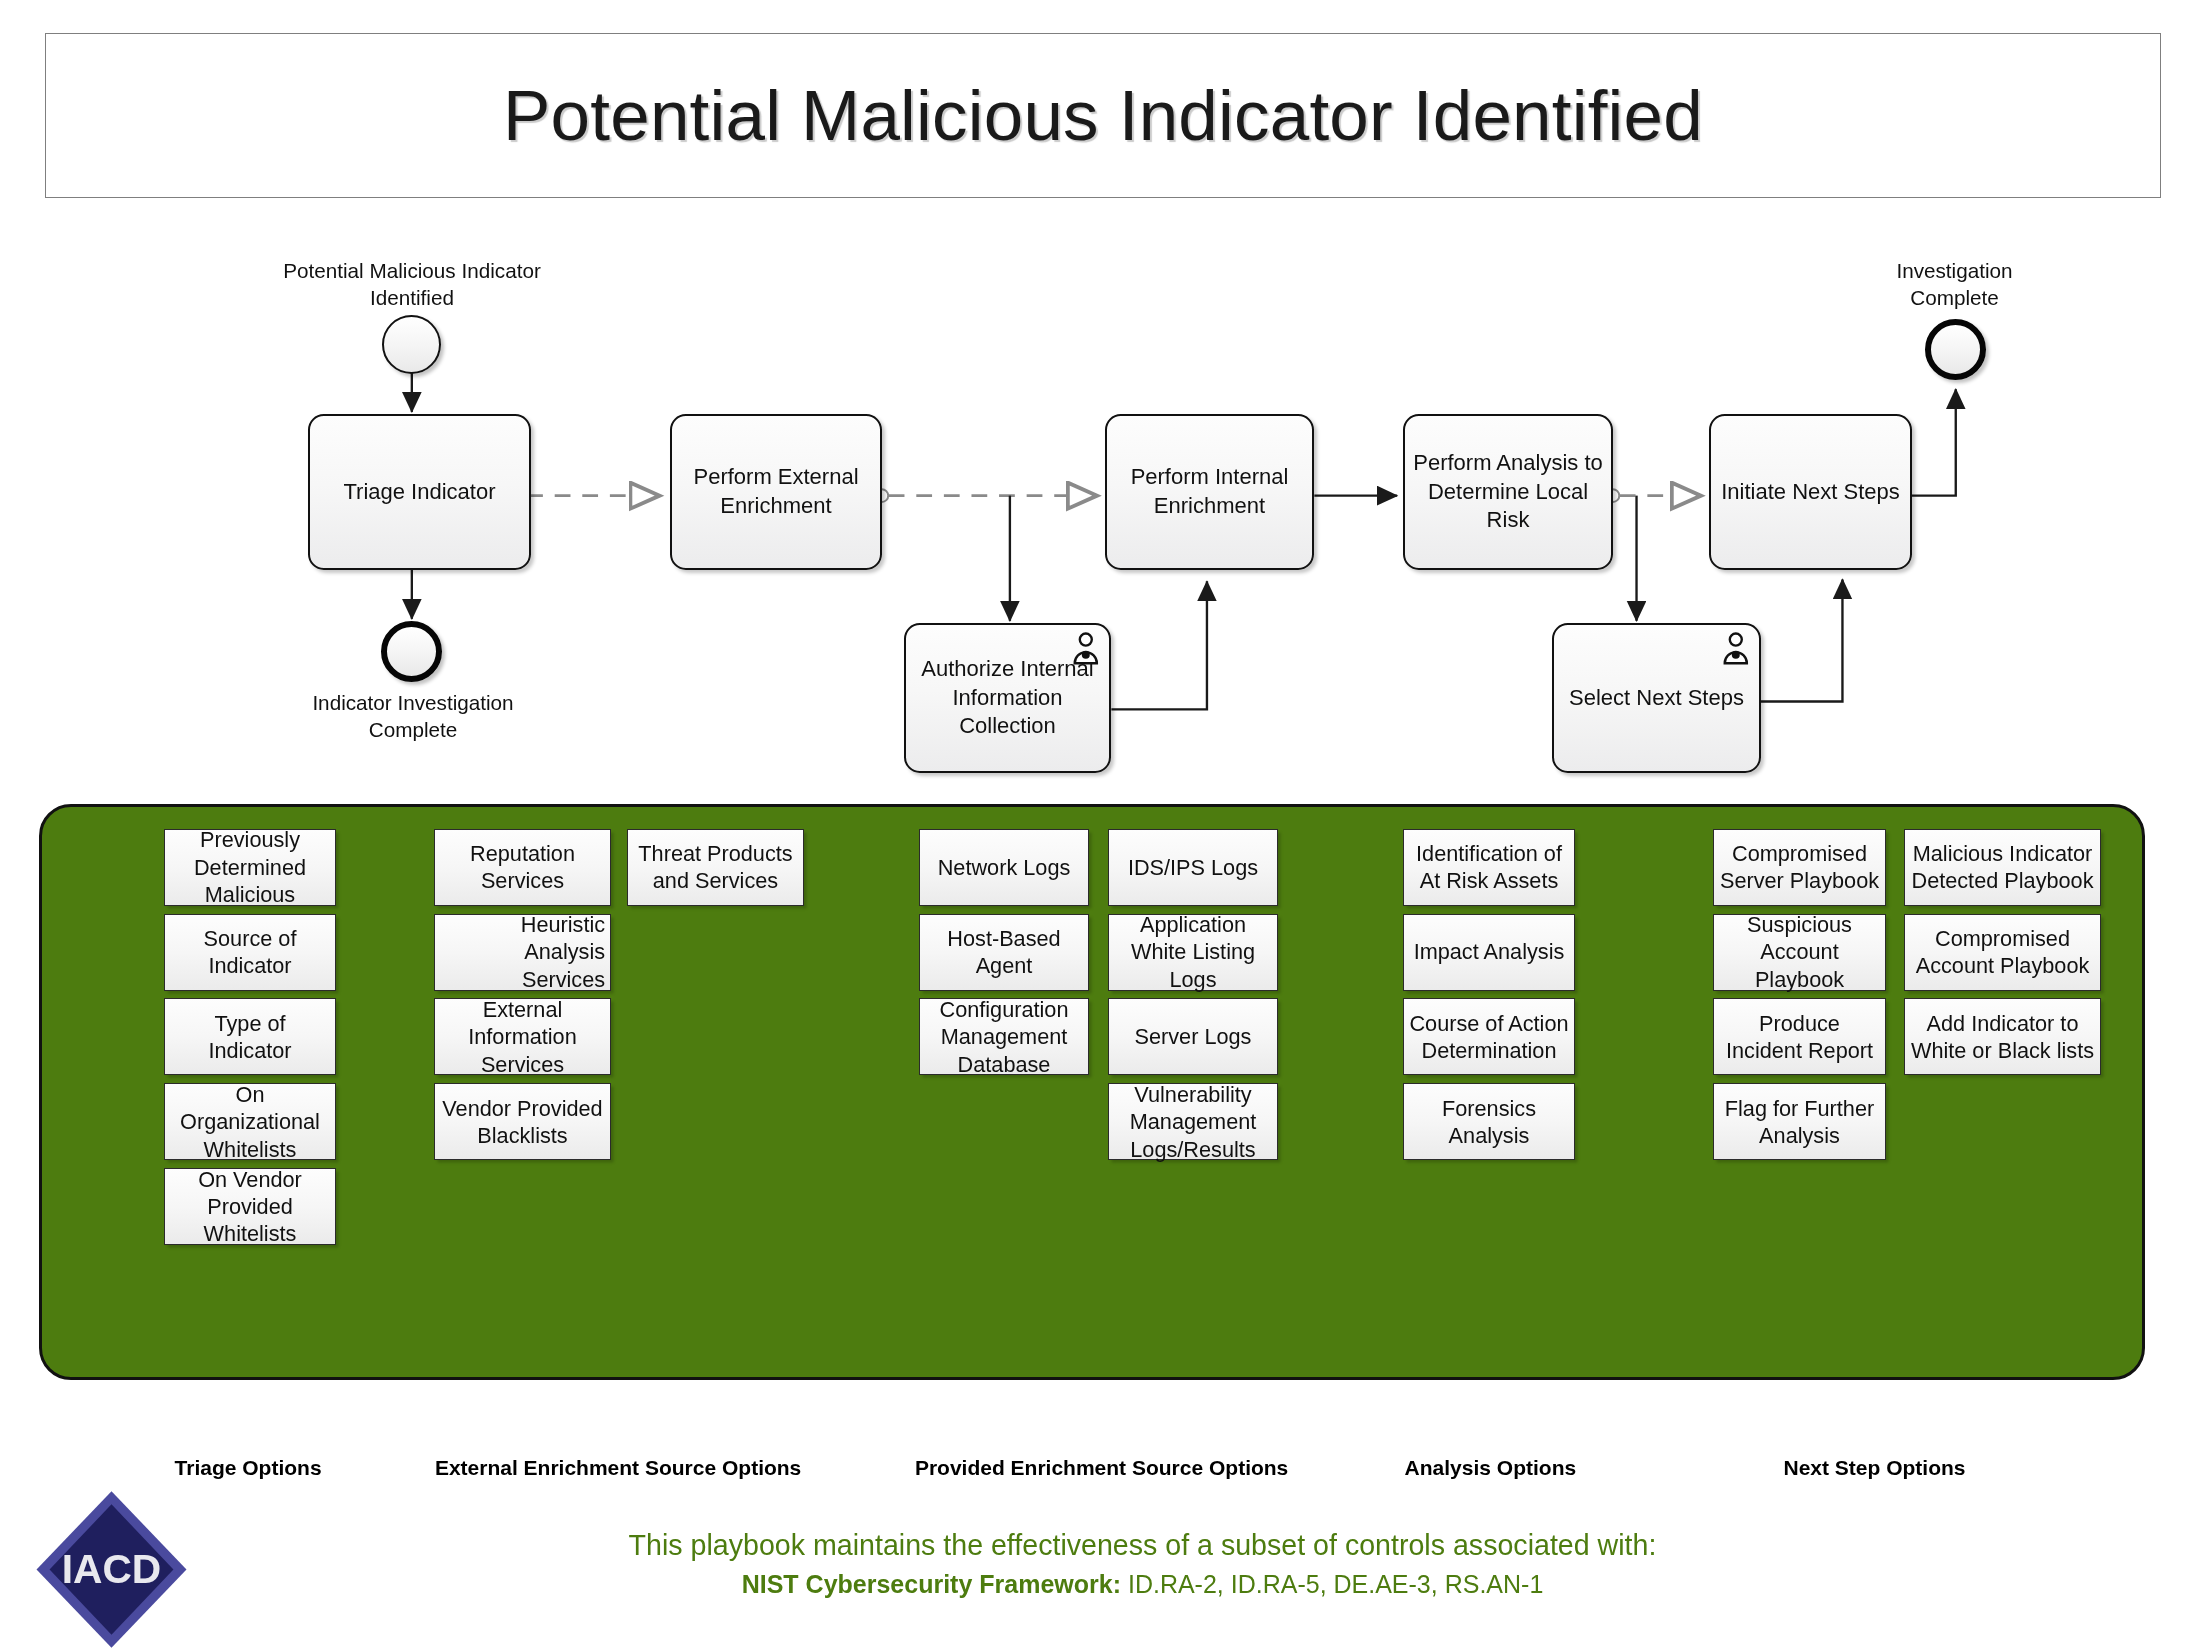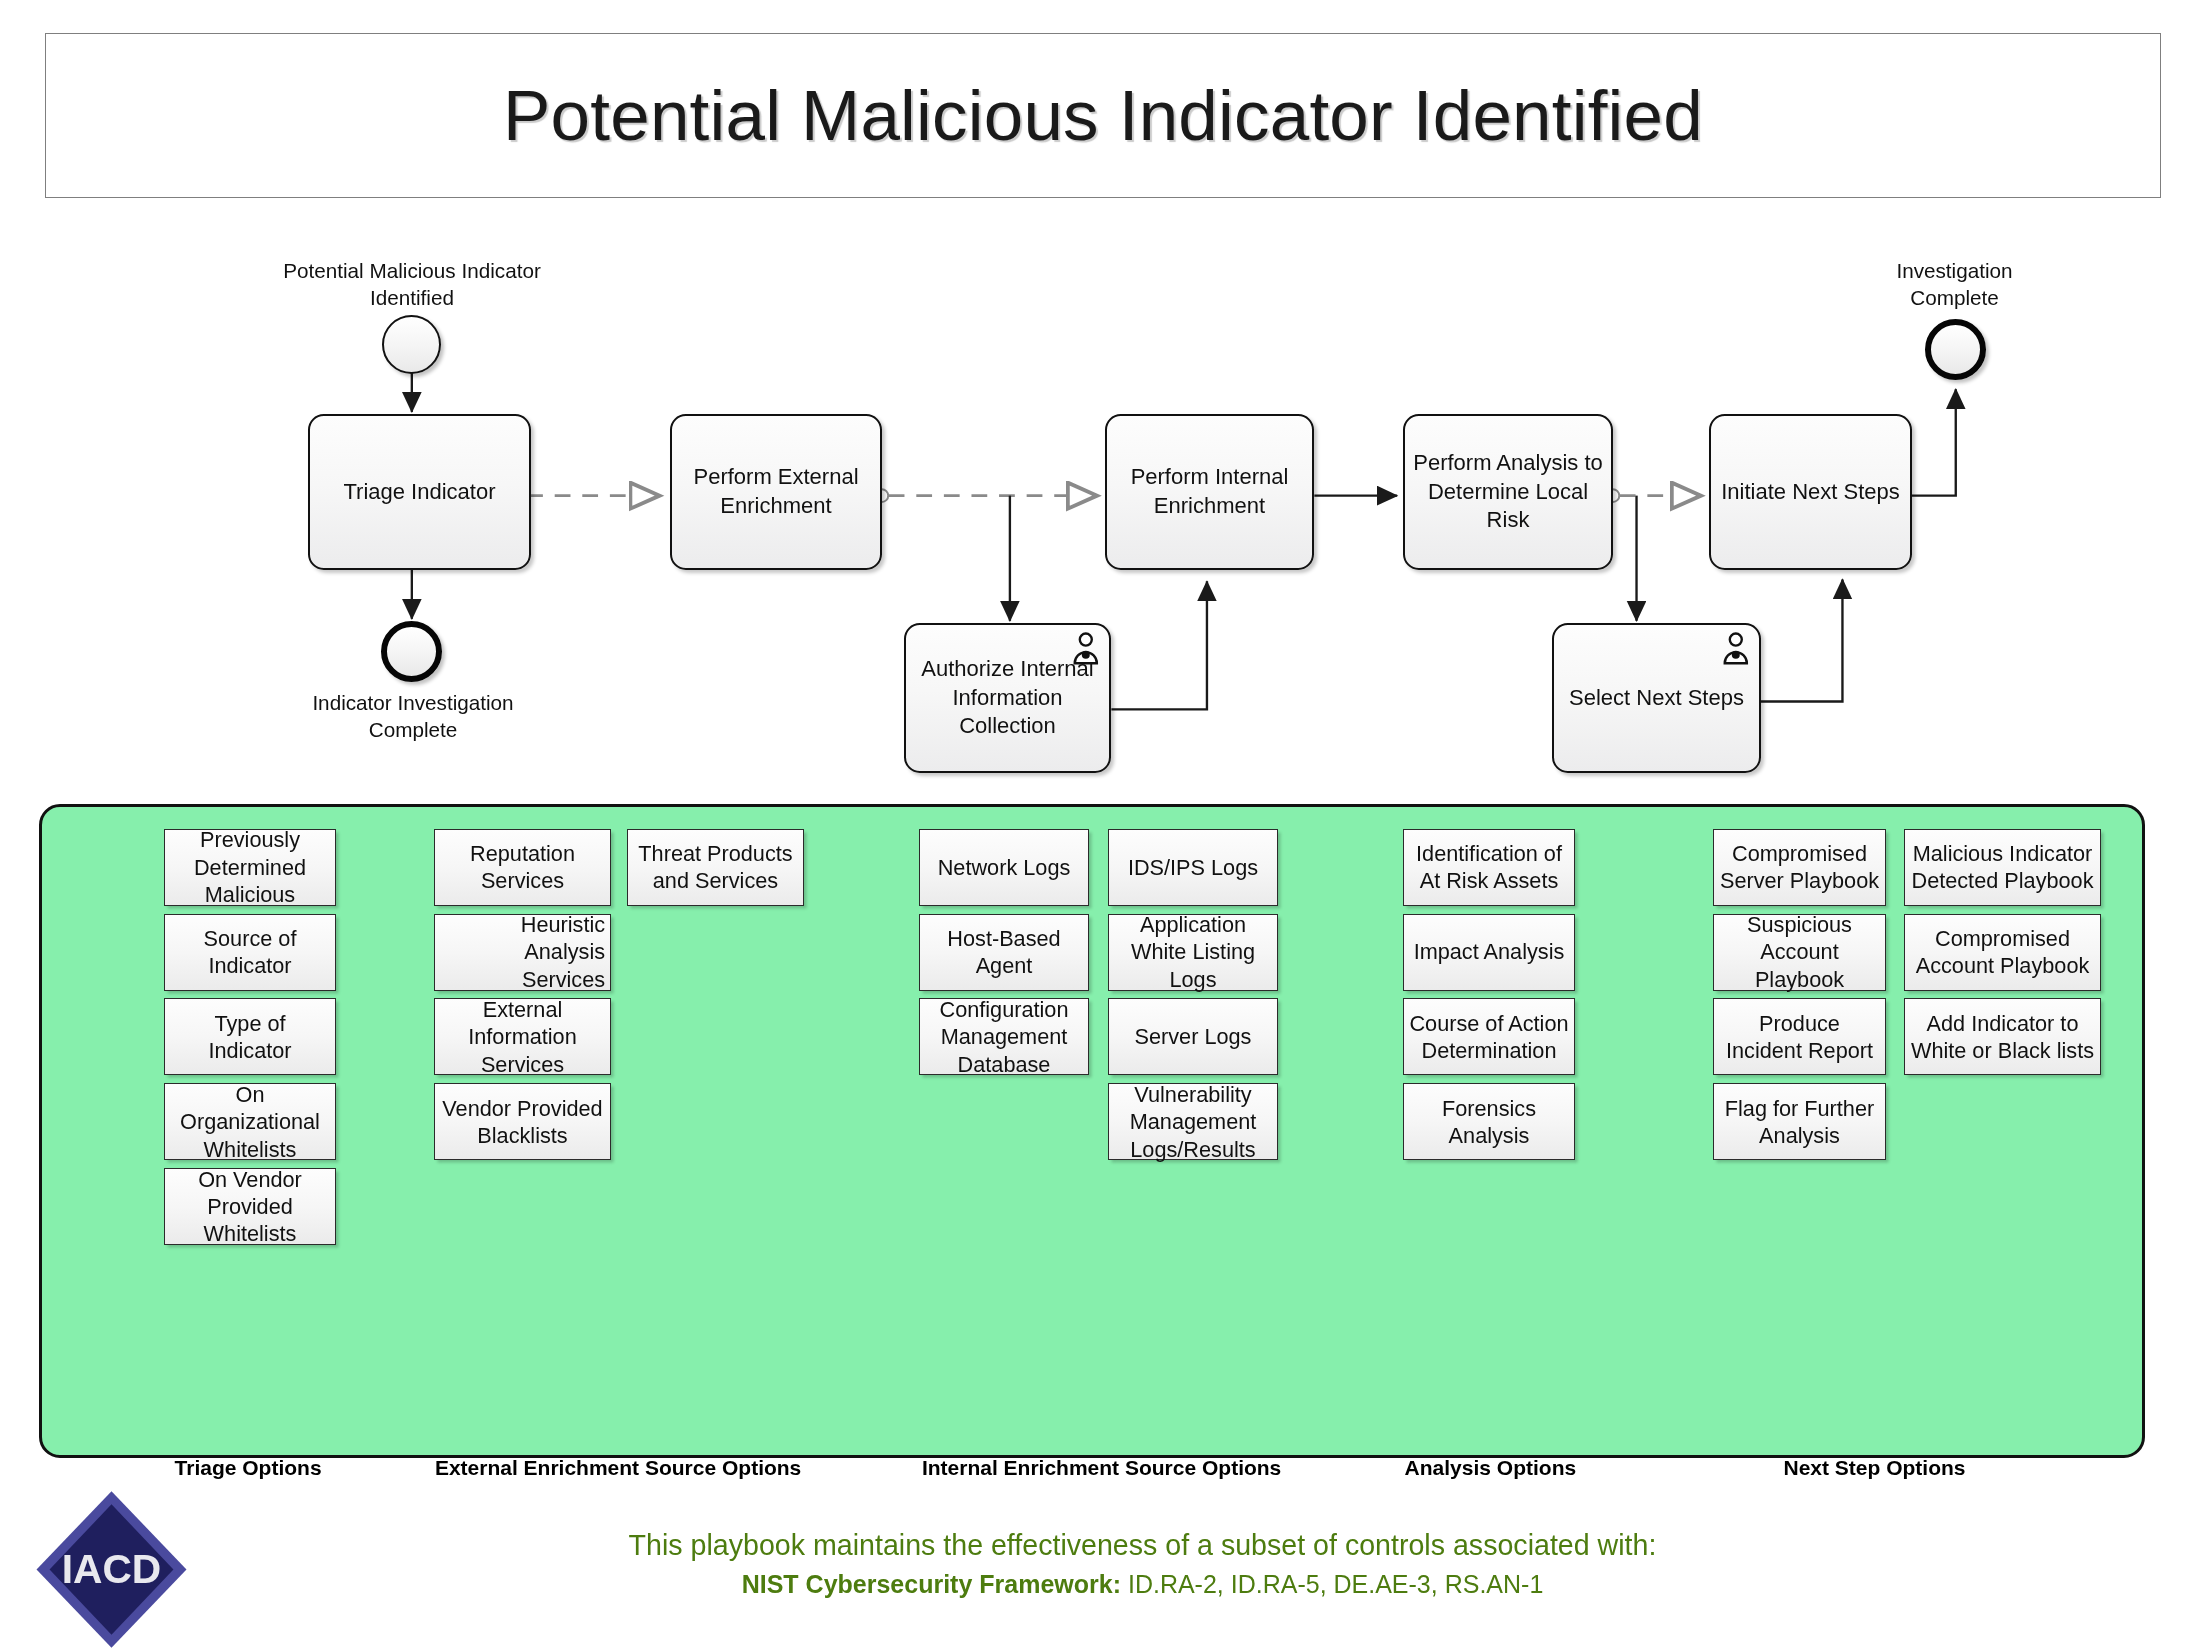--- a/index.html
+++ b/index.html
@@ -51,22 +51,22 @@
   }
   .event.start{border:2.8px solid #111;}
   .event.end{border:6.9px solid #060606;}
 
   .event-label{
     position:absolute;text-align:center;font-size:20.7px;line-height:1.28;color:#111;
   }
 
   
   #options-panel{
-    position:absolute;left:39px;top:804px;width:2106px;height:654px;
-    border:3.3px solid #111;border-radius:21px;background:#86efac;
+    position:absolute;left:39px;top:804px;width:2106px;height:576px;
+    border:3.3px solid #111;border-radius:32px;background:#4d7c0f;
     box-sizing:border-box;
   }
   .opt-columns{
     position:absolute;left:0;top:0;width:100%;height:100%;
   }
   .opt-col{position:absolute;top:21.7px;}
   .opt-group{position:absolute;top:0;display:flex;flex-direction:column;gap:7.9px;}
   .opt-box{
     box-sizing:border-box;
     border:1.7px solid #2b2b2b;
@@ -267,21 +267,21 @@
             <span>Application White Listing Logs</span>
           </div>
         <div class="opt-box" style="height:77px;">
             <span>Server Logs</span>
           </div>
         <div class="opt-box" style="height:77px;">
             <span>Vulnerability Management Logs/Results</span>
           </div>
       </div>
       <div class="opt-caption" style="left:-4.9px;top:627px;width:493px;">
-        <span>Internal Enrichment Source Options</span>
+        <span>Provided Enrichment Source Options</span>
       </div>
     </div>
 
     <div class="opt-col" style="left:1300px;width:276px;">
       <div class="opt-group" style="left:61px;width:172px;">
         <div class="opt-box" style="height:77px;">
             <span>Identification of At Risk Assets</span>
           </div>
         <div class="opt-box" style="height:77px;">
             <span>Impact Analysis</span>

